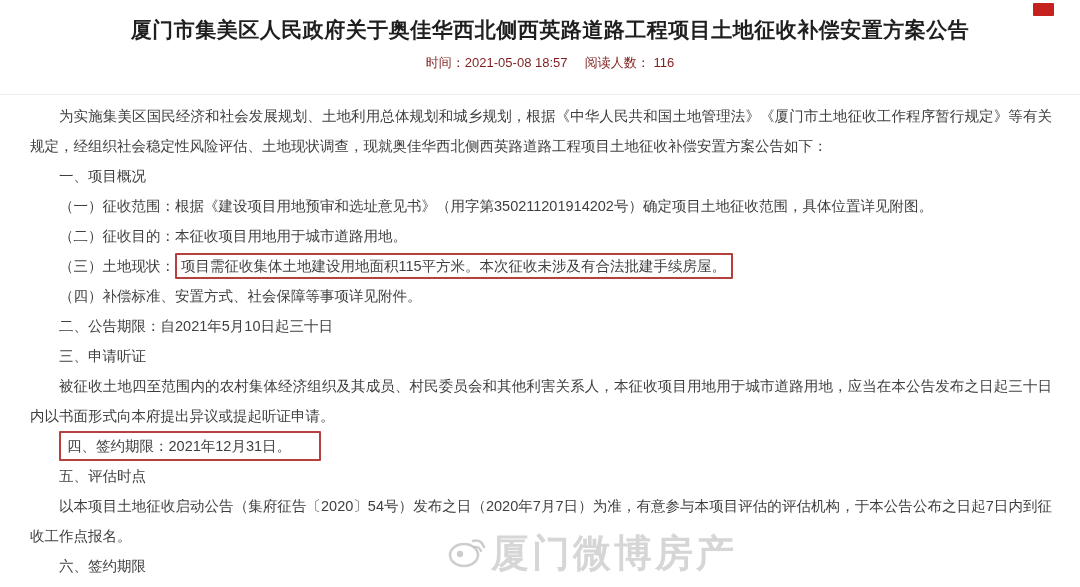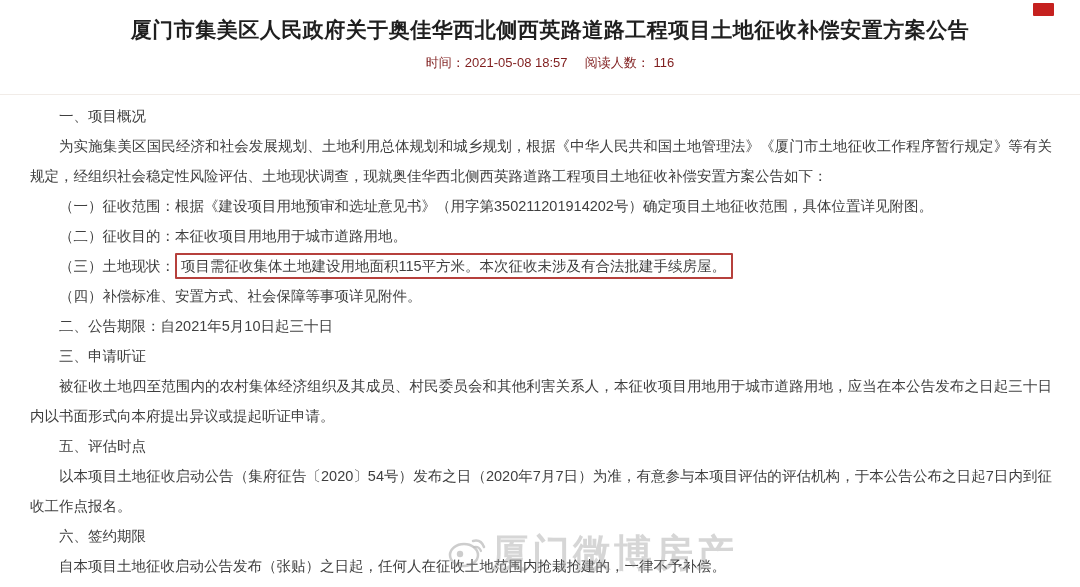--- a/index.html
+++ b/index.html
@@ -99,29 +99,30 @@
     <h1 class="title">厦门市集美区人民政府关于奥佳华西北侧西英路道路工程项目土地征收补偿安置方案公告</h1>
     <div class="meta">
       <span>时间：</span><span>2021-05-08 18:57</span>
       <span class="gap"></span>
       <span>阅读人数：</span>
       <span>116</span>
     </div>
   </header>
 
   <main class="article">
+    <p class="para">为实施集美区国民经济和社会发展规划、土地利用总体规划和城乡规划，根据《中华人民共和国土地管理法》《厦门市土地征收工作程序暂行规定》等有关规定，经组织社会稳定性风险评估、土地现状调查，现就奥佳华西北侧西英路道路工程项目土地征收补偿安置方案公告如下：</p>
     <p class="para">一、项目概况</p>
-    <p class="para">为实施集美区国民经济和社会发展规划、土地利用总体规划和城乡规划，根据《中华人民共和国土地管理法》《厦门市土地征收工作程序暂行规定》等有关规定，经组织社会稳定性风险评估、土地现状调查，现就奥佳华西北侧西英路道路工程项目土地征收补偿安置方案公告如下：</p>
     <p class="para">（一）征收范围：根据《建设项目用地预审和选址意见书》（用字第350211201914202号）确定项目土地征收范围，具体位置详见附图。</p>
     <p class="para">（二）征收目的：本征收项目用地用于城市道路用地。</p>
     <p class="para"><span>（三）土地现状：</span><span class="hl">项目需征收集体土地建设用地面积115平方米。本次征收未涉及有合法批建手续房屋。</span></p>
     <p class="para">（四）补偿标准、安置方式、社会保障等事项详见附件。</p>
     <p class="para">二、公告期限：自2021年5月10日起三十日</p>
     <p class="para">三、申请听证</p>
     <p class="para">被征收土地四至范围内的农村集体经济组织及其成员、村民委员会和其他利害关系人，本征收项目用地用于城市道路用地，应当在本公告发布之日起三十日内以书面形式向本府提出异议或提起听证申请。</p>
+    <p class="para"><span class="hl-block">四、签约期限：2021年12月31日。</span></p>
     <p class="para">五、评估时点</p>
     <p class="para">以本项目土地征收启动公告（集府征告〔2020〕54号）发布之日（2020年7月7日）为准，有意参与本项目评估的评估机构，于本公告公布之日起7日内到征收工作点报名。</p>
     <p class="para">六、签约期限</p>
     <p class="para">自本项目土地征收启动公告发布（张贴）之日起，任何人在征收土地范围内抢栽抢建的，一律不予补偿。</p>
   </main>
 
   <div class="watermark">
     <span class="wm-logo">
       <svg width="48" height="48" viewBox="0 0 48 48" fill="none" xmlns="http://www.w3.org/2000/svg">
         <ellipse cx="21" cy="28" rx="14" ry="11" stroke="rgba(140,140,140,0.8)" stroke-width="2.5" fill="none"></ellipse>

